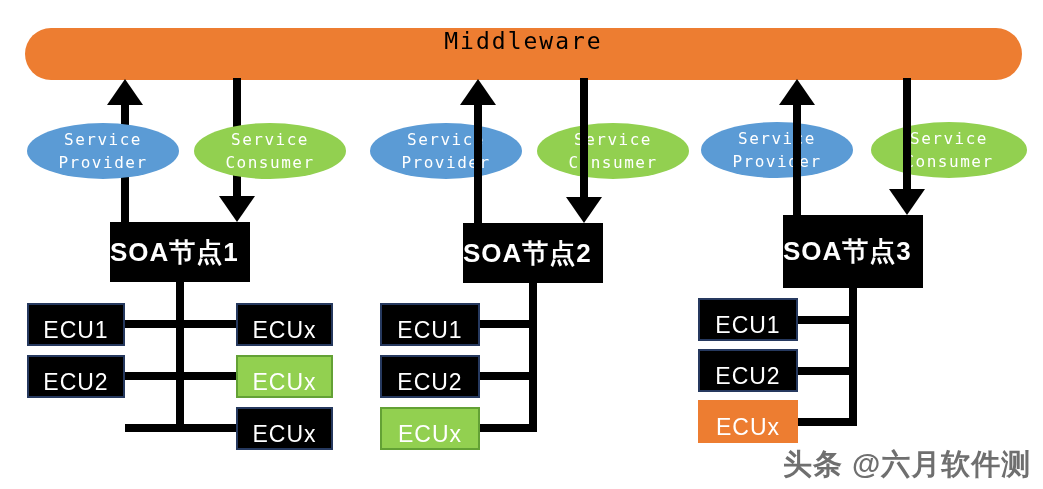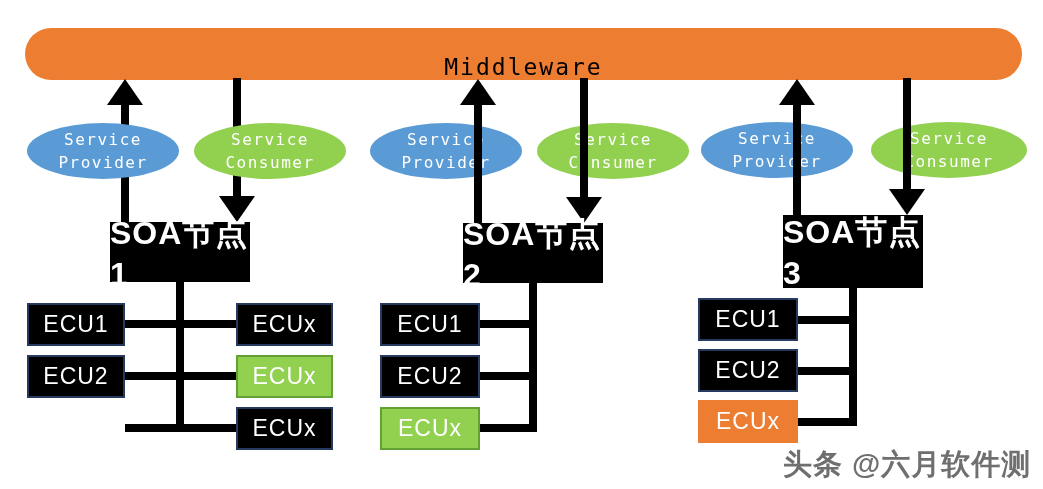--- a/index.html
+++ b/index.html
@@ -4,21 +4,21 @@
 <style>
   html,body{margin:0;padding:0;background:#ffffff;}
   .canvas{
     position:relative;width:1043px;height:489px;background:#ffffff;overflow:hidden;
     font-family:"DejaVu Sans Mono","Liberation Mono",monospace;
   }
   
   .mw-bar{
     position:absolute;left:25px;top:28px;width:997px;height:52px;
     background:#ED7D31;border-radius:26px;
-    display:flex;align-items:flex-end;justify-content:center;
+    display:flex;align-items:flex-start;justify-content:center;
     color:#000;font-size:23px;letter-spacing:2px;z-index:2;
   }
   
   .ellipse{
     position:absolute;width:152px;height:56px;border-radius:50%;
     display:flex;align-items:center;justify-content:center;text-align:center;
     color:#fff;font-size:16px;line-height:23px;letter-spacing:1.5px;
     white-space:pre-line;
   }
   .ellipse.blue{background:#5B9BD5;}
@@ -30,28 +30,28 @@
   .tri-up{position:absolute;width:0;height:0;z-index:2;
     border-left:18px solid transparent;border-right:18px solid transparent;
     border-bottom:26px solid #000;}
   .tri-down{position:absolute;width:0;height:0;z-index:2;
     border-left:18px solid transparent;border-right:18px solid transparent;
     border-top:26px solid #000;}
   
   .soa{
     position:absolute;width:140px;background:#000;color:#fff;z-index:2;
     display:flex;align-items:center;justify-content:flex-start;
-    font-family:"Liberation Sans",sans-serif;font-weight:bold;font-size:32px;
+    font-family:"Liberation Sans",sans-serif;font-weight:bold;font-size:26px;
     letter-spacing:1px;
   }
   
   .ecu{
     position:absolute;width:98px;height:43px;box-sizing:border-box;z-index:2;
     background:#000;border:2px solid #26395f;color:#fff;
-    display:flex;align-items:center;justify-content:center;
+    display:flex;align-items:flex-end;justify-content:center;
     font-family:"Liberation Sans",sans-serif;font-size:23px;letter-spacing:1px;
   }
   .ecu.green{background:#92D050;border-color:#63a135;}
   .ecu.orange{background:#ED7D31;border-color:#ED7D31;}
   
   .watermark{
     position:absolute;left:783px;top:445px;z-index:4;
     font-family:"Liberation Sans",sans-serif;font-weight:bold;font-size:29px;
     color:#6f6f6f;letter-spacing:1px;
     text-shadow:2px 2px 0 #ffffff,3px 3px 0 rgba(255,255,255,0.85);

